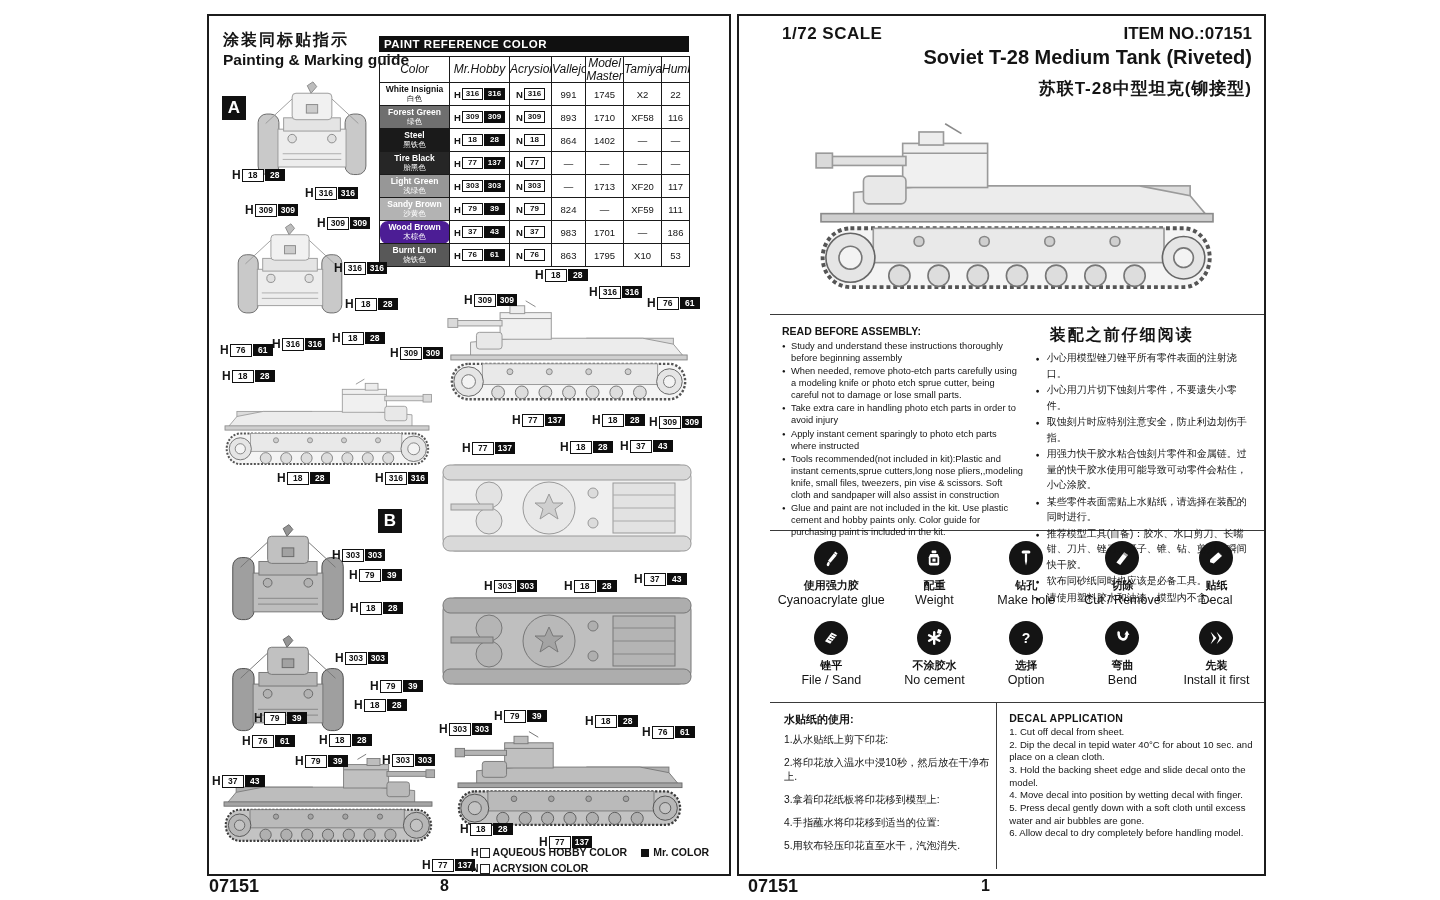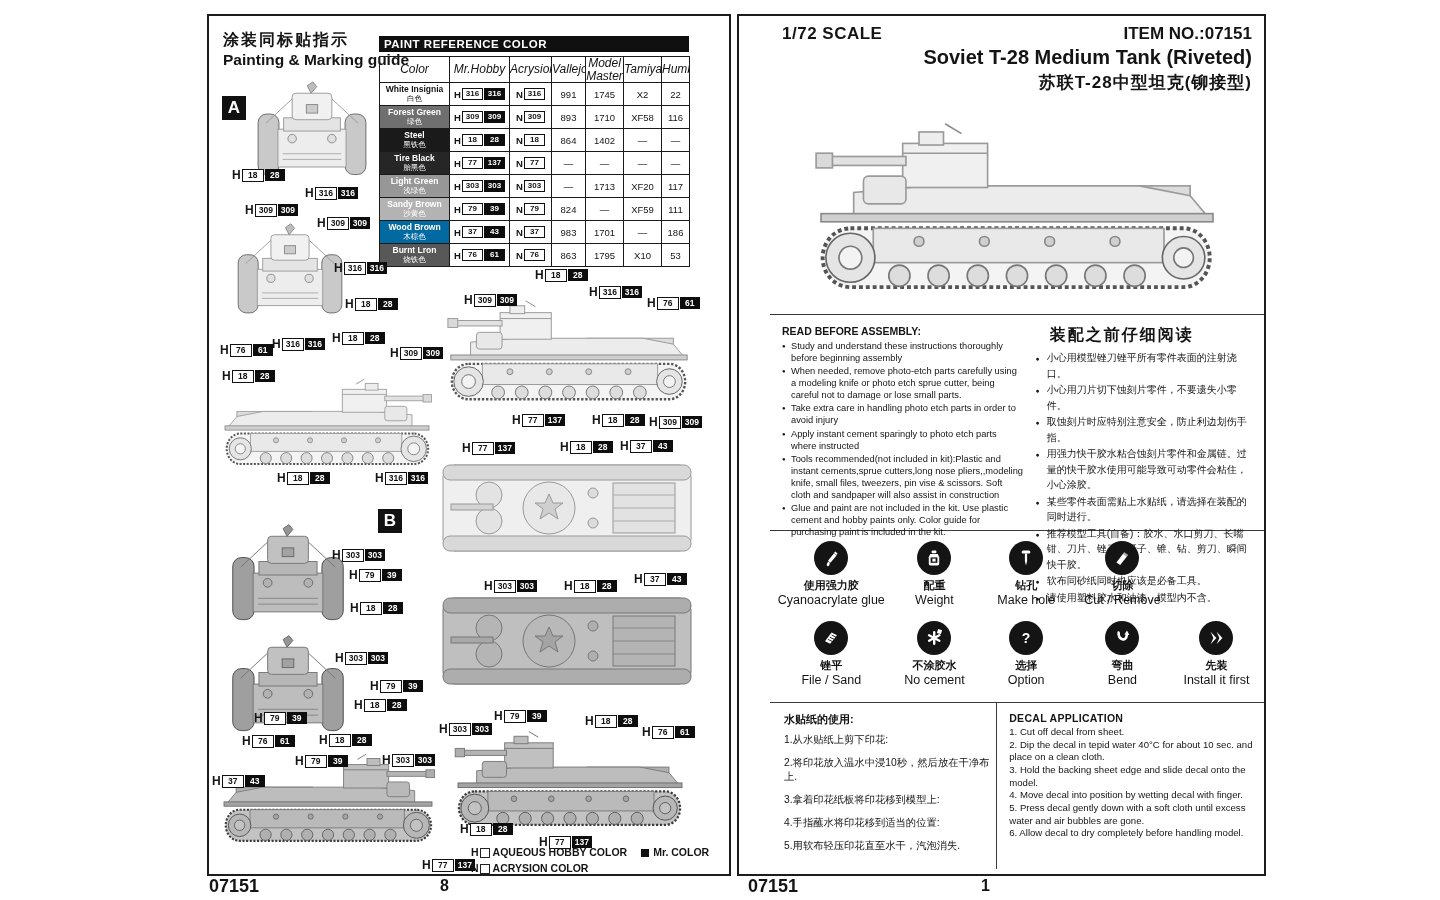--- a/index.html
+++ b/index.html
@@ -49,21 +49,21 @@
   .legend .sq-f{display:inline-block;width:8px;height:8px;background:#111;margin:0 4px 0 14px;}
   .legend .row{display:flex;align-items:center;}
 
   .footer-txt{position:absolute;font-weight:bold;}
   
   .rp-header{height:94px;padding:8px 12px 0 12px;box-sizing:border-box;}
   .rp-hrow{display:flex;justify-content:space-between;align-items:baseline;}
   .rp-scale{font-size:17px;font-weight:bold;letter-spacing:.5px;}
   .rp-item{font-size:17px;font-weight:bold;}
   .rp-title-en{text-align:right;font-size:20px;font-weight:bold;margin-top:2px;}
-  .rp-title-cn{text-align:right;font-size:17px;font-weight:bold;margin-top:2px;letter-spacing:1px;}
+  .rp-title-cn{text-align:right;font-size:17px;font-weight:bold;margin-top:8px;letter-spacing:1px;}
   .rp-illus{height:204px;border-bottom:1.6px solid #3a3a3a;display:flex;align-items:center;justify-content:center;}
   .rp-read{height:216px;border-bottom:1.6px solid #3a3a3a;display:flex;box-sizing:border-box;padding:10px 8px 0 12px;}
   .read-en{width:51%;}
   .read-en h4{margin:0 0 3px 0;font-size:10.5px;font-weight:bold;}
   .read-en .li{font-size:9.3px;line-height:1.3;margin-bottom:1px;padding-left:9px;position:relative;}
   .read-en .li:before{content:"●";font-size:6px;position:absolute;left:0;top:3px;}
   .read-cn{width:49%;padding-left:12px;box-sizing:border-box;}
   .read-cn h4{margin:0 0 4px 14px;font-size:16px;font-weight:bold;letter-spacing:2px;}
   .read-cn .li{font-size:10px;line-height:1.55;margin-bottom:1px;padding-left:11px;position:relative;}
   .read-cn .li:before{content:"●";font-size:6.5px;position:absolute;left:0;top:4px;}
@@ -327,21 +327,21 @@
             </td>
             <td>
               <span class="hcell">N<span class="bx-w">79</span></span>
             </td>
             <td class="c-val">824</td>
             <td class="c-val">—</td>
             <td class="c-val">XF59</td>
             <td class="c-val">111</td>
           </tr>
           <tr>
-            <td class="c-name" style="background: #0369a1; color: rgb(255, 255, 255);">
+            <td class="c-name" style="background: #4c1d95; color: rgb(255, 255, 255); border-radius: 8px;">
               <div>Wood Brown</div>
               <div class="cn">木棕色</div>
             </td>
             <td>
               <span class="hcell">H<span class="bx-w">37</span><span class="bx-b">43</span></span>
             </td>
             <td>
               <span class="hcell">N<span class="bx-w">37</span></span>
             </td>
             <td class="c-val">983</td>
@@ -718,20 +718,29 @@
         </div>
         <div class="icon-item">
           <div class="icon-circle">
             <svg width="24" height="24">
               <use href="#g-cut"></use>
             </svg>
           </div>
           <div class="icon-cn">切除</div>
           <div class="icon-en">Cut / Remove</div>
         </div>
+        <div class="icon-item">
+          <div class="icon-circle">
+            <svg width="24" height="24">
+              <use href="#g-decal"></use>
+            </svg>
+          </div>
+          <div class="icon-cn">贴纸</div>
+          <div class="icon-en">Decal</div>
+        </div>
       </div>
     <div class="icon-row" id="icons-row-2">
         <div class="icon-item">
           <div class="icon-circle">
             <svg width="24" height="24">
               <use href="#g-file"></use>
             </svg>
           </div>
           <div class="icon-cn">锉平</div>
           <div class="icon-en">File / Sand</div>

